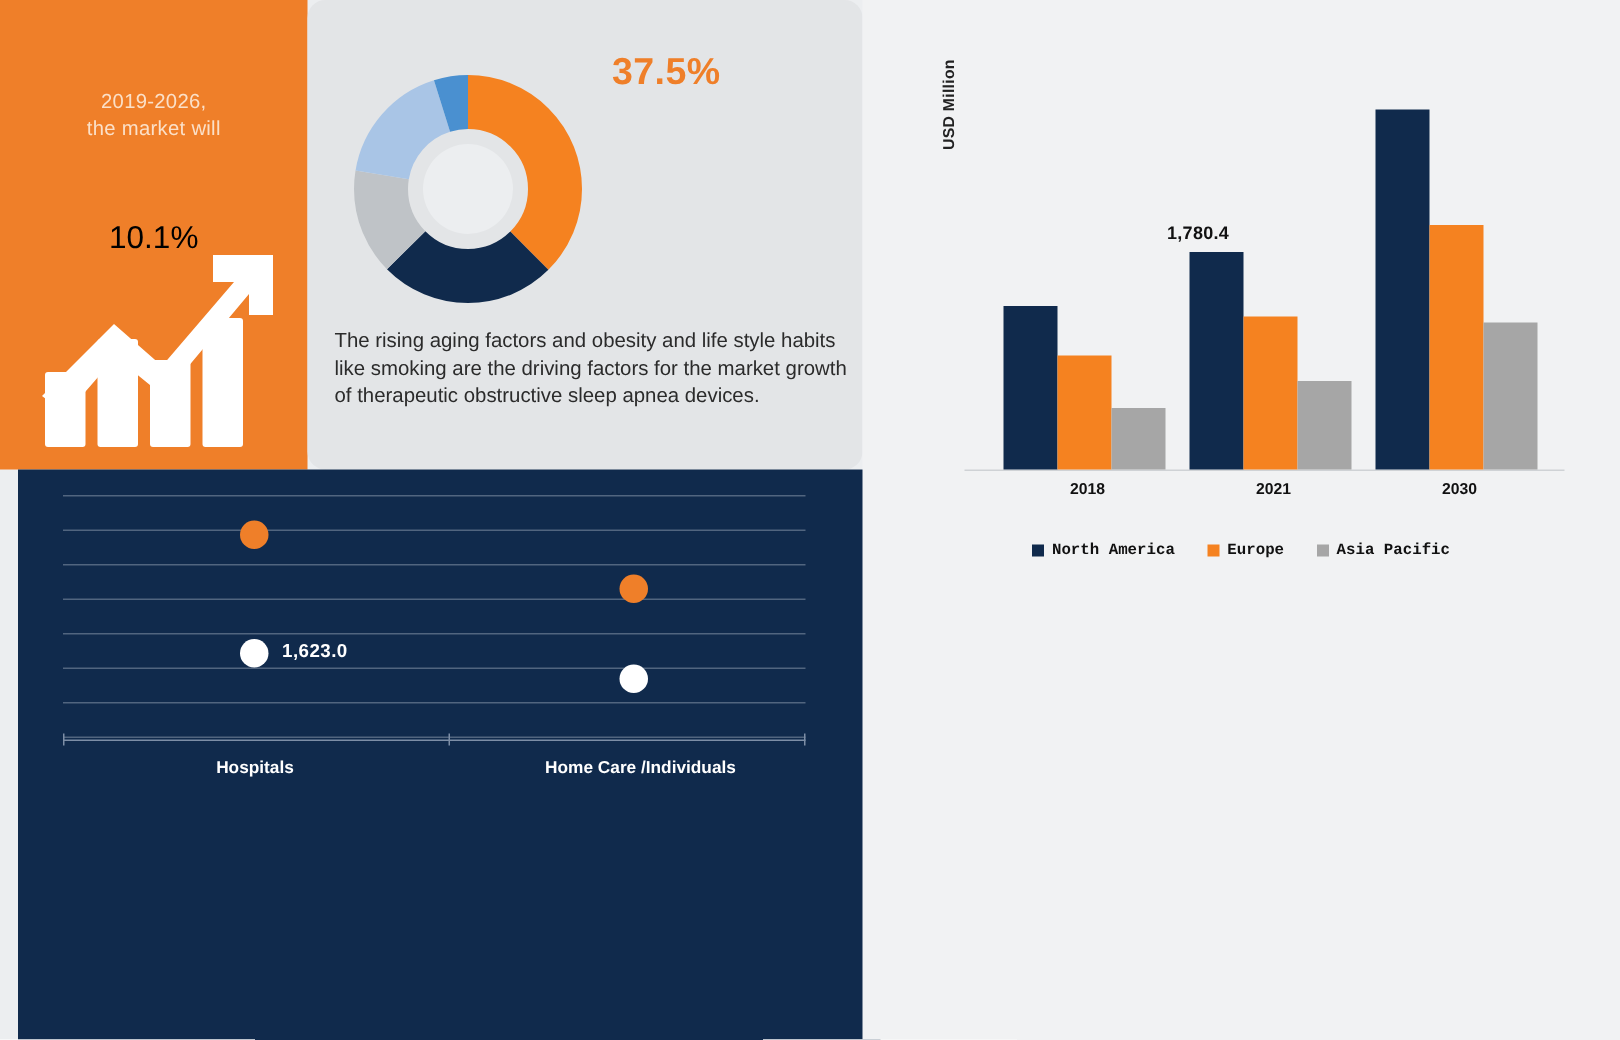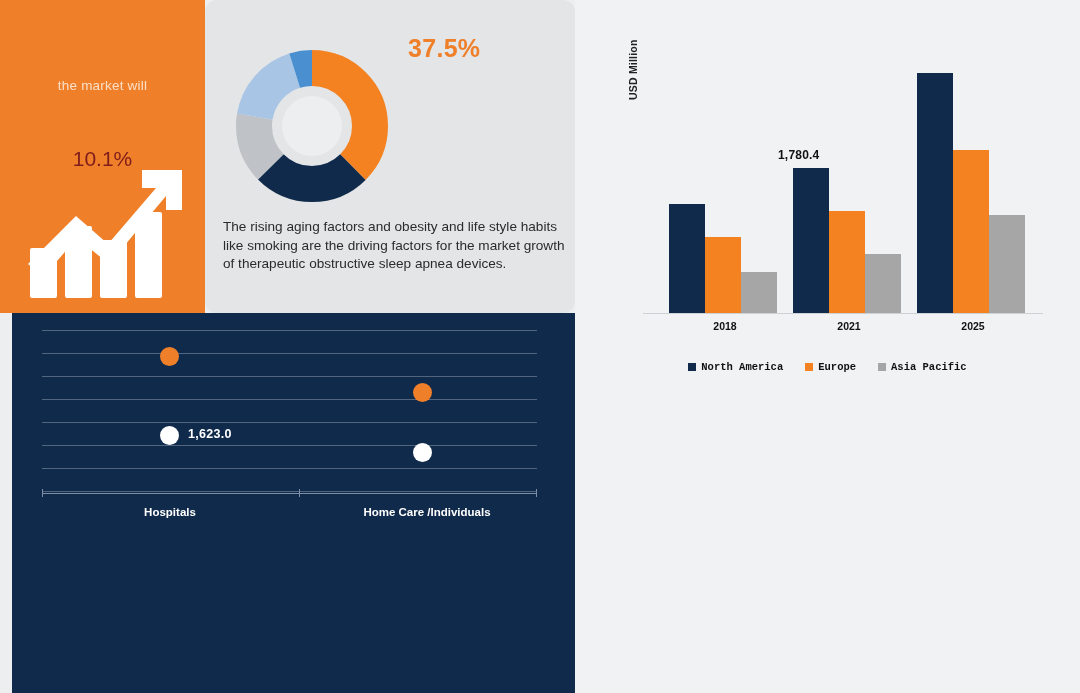--- a/index.html
+++ b/index.html
@@ -26,21 +26,21 @@
   .cagr-accelerate {
     position:absolute; left:0; top:96px; width:205px; text-align:center;
     color:#ffffff; font-size:27px; font-weight:bold; letter-spacing:.5px;
   }
   .cagr-line3 {
     position:absolute; left:0; top:128px; width:205px; text-align:center;
     color:#fbe0c8; font-size:13.5px;
   }
   .cagr-value {
     position:absolute; left:0; top:147px; width:205px; text-align:center;
-    color:#7f1d1d; font-size:21px;
+    color:#000000; font-size:21px;
   }
   .cagr-graphic { position:absolute; left:16px; top:140px; width:178px; height:165px; }
 
   
   .donut-panel {
     position:absolute; left:205px; top:0; width:370px; height:313px;
     background:#e3e5e7;
     border-radius:12px;
   }
   .donut-wrap { position:absolute; left:27px; top:46px; width:160px; height:160px; }
@@ -113,20 +113,21 @@
   .bl-item { display:flex; align-items:center; gap:5px;font-family:Liberation Mono, monospace; }
   .bl-swatch { width:8px; height:8px; }
   .bl-text { color:#111; font-size:10.5px; font-weight:bold; }
 </style>
 </head>
 <body>
 
 <div id="page">
 
   <div class="cagr-panel">
+    <div class="cagr-line1">2019-2026,</div>
     <div class="cagr-line2">the market will</div>
     <div class="cagr-value">10.1%</div>
 
     <svg class="cagr-graphic" viewBox="0 0 178 165">
       <g fill="#ffffff">
         <rect x="14" y="108" width="27" height="50" rx="2"></rect>
         <rect x="49" y="86" width="27" height="72" rx="2"></rect>
         <rect x="84" y="100" width="27" height="58" rx="2"></rect>
         <rect x="119" y="72" width="27" height="86" rx="2"></rect>
         <path d="M12 124 L60 76 L92 104 L140 48 L126 48 L126 30 L166 30 L166 70 L150 70 L150 56 L93 124 L61 98 L28 136 Z"></path>
@@ -197,21 +198,21 @@
       <div class="bar" style="left:290px; top:254px; width:36px; height:59px;  background:#a6a6a6;"></div>
 
       <div class="bar" style="left:342px; top:73px;  width:36px; height:240px; background:#102a4c;"></div>
       <div class="bar" style="left:378px; top:150px; width:36px; height:163px; background:#f58220;"></div>
       <div class="bar" style="left:414px; top:215px; width:36px; height:98px;  background:#a6a6a6;"></div>
 
       <div class="bar-value" style="left:203px; top:148px;">1,780.4</div>
 
       <div class="bar-cat" style="left:98px;  top:320px; width:104px;">2018</div>
       <div class="bar-cat" style="left:222px; top:320px; width:104px;">2021</div>
-      <div class="bar-cat" style="left:346px; top:320px; width:104px;">2025</div>
+      <div class="bar-cat" style="left:346px; top:320px; width:104px;">2030</div>
 
       <div class="bar-legend">
         <div class="bl-item">
           <span class="bl-swatch" style="background:#102a4c;"></span>
           <span class="bl-text">North America</span>
         </div>
         <div class="bl-item">
           <span class="bl-swatch" style="background:#f58220;"></span>
           <span class="bl-text">Europe</span>
         </div>

